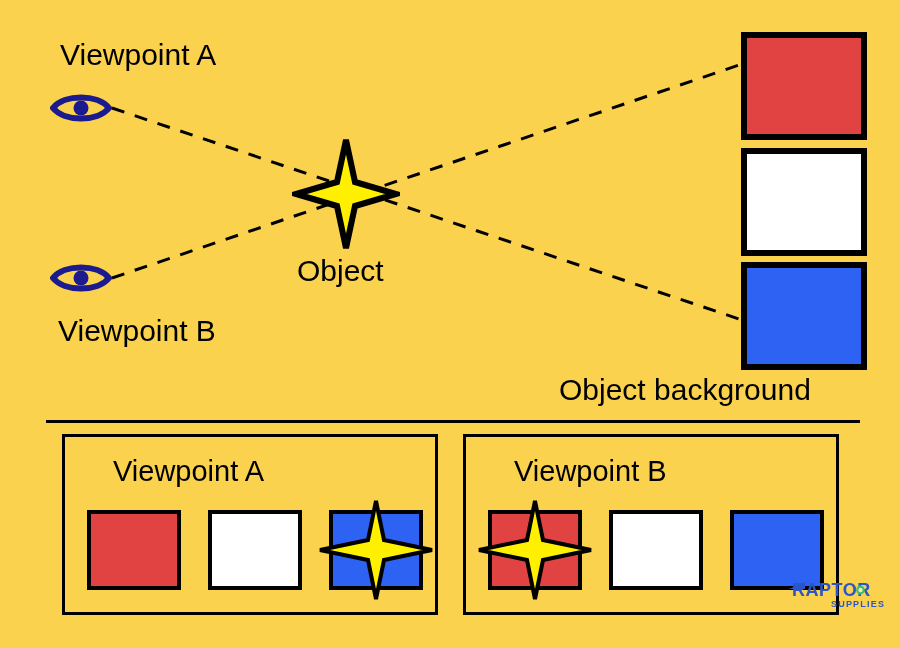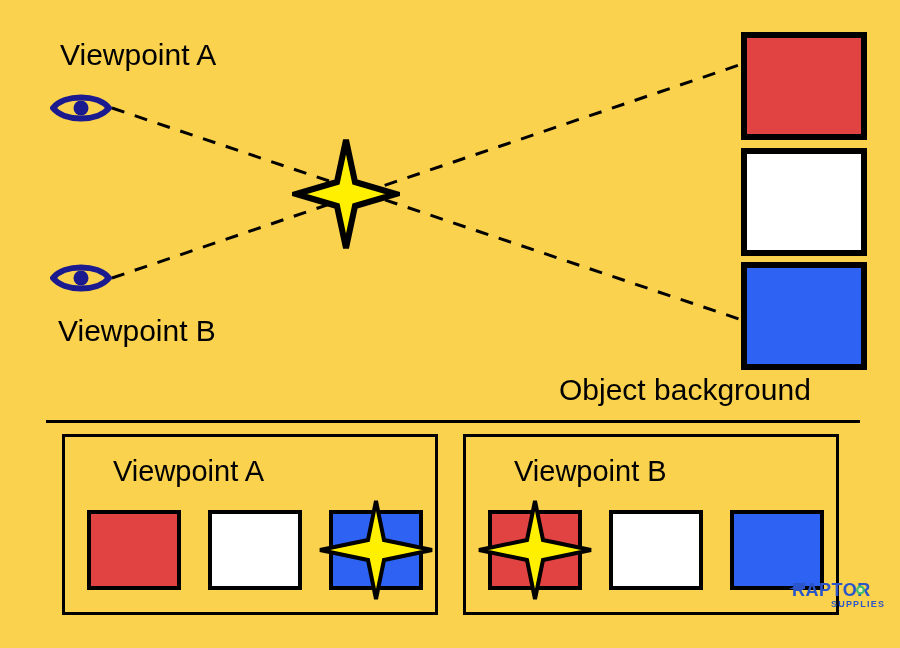--- a/index.html
+++ b/index.html
@@ -131,20 +131,21 @@
   </div>
 
   <div class="lbl lbl-lg" style="left:58px; top:316px;">Viewpoint B</div>
 
   <div class="star" style="left:292px; top:136px; width:108px; height:116px;">
     <svg viewBox="0 0 108 116" xmlns="http://www.w3.org/2000/svg">
       <path d="M54 4 L63 46 L104 58 L63 70 L54 112 L45 70 L4 58 L45 46 Z" fill="#FFF000" stroke="#000000" stroke-width="6" stroke-linejoin="miter"></path>
     </svg>
   </div>
 
+  <div class="lbl lbl-lg" style="left:297px; top:256px;">Object</div>
 
   <div class="bgsq sq-red" style="left:741px; top:32px;"></div>
   <div class="bgsq sq-white" style="left:741px; top:148px;"></div>
   <div class="bgsq sq-blue" style="left:741px; top:262px;"></div>
 
   <div class="lbl lbl-lg" style="left:559px; top:375px;">Object background</div>
 
   <div class="divider" style="left:46px; top:420px; width:814px;"></div>
 
   <div class="panel" style="left:62px; top:434px; width:376px; height:181px;">

